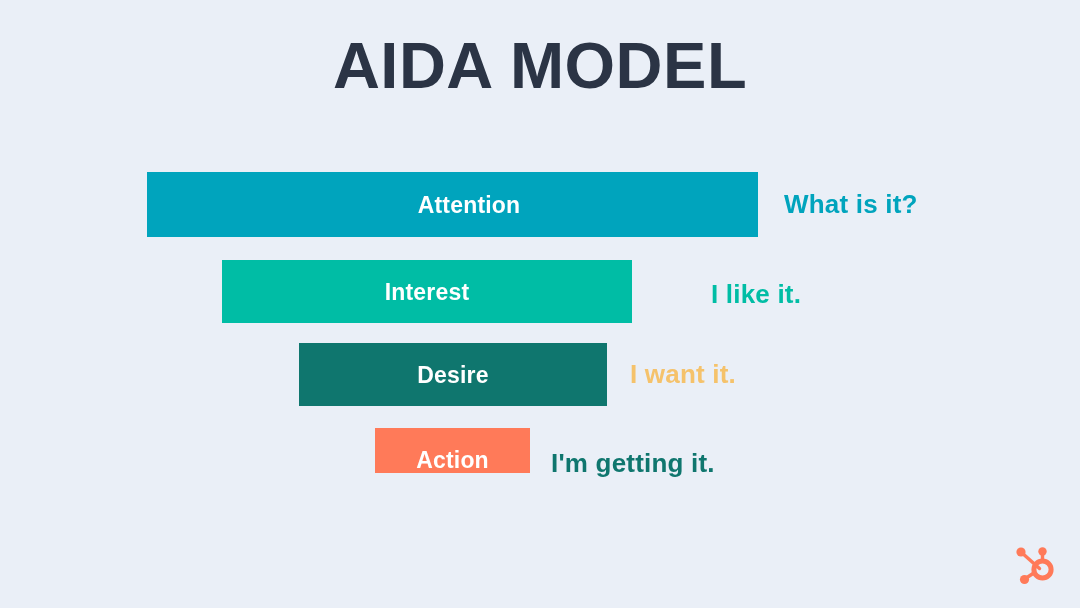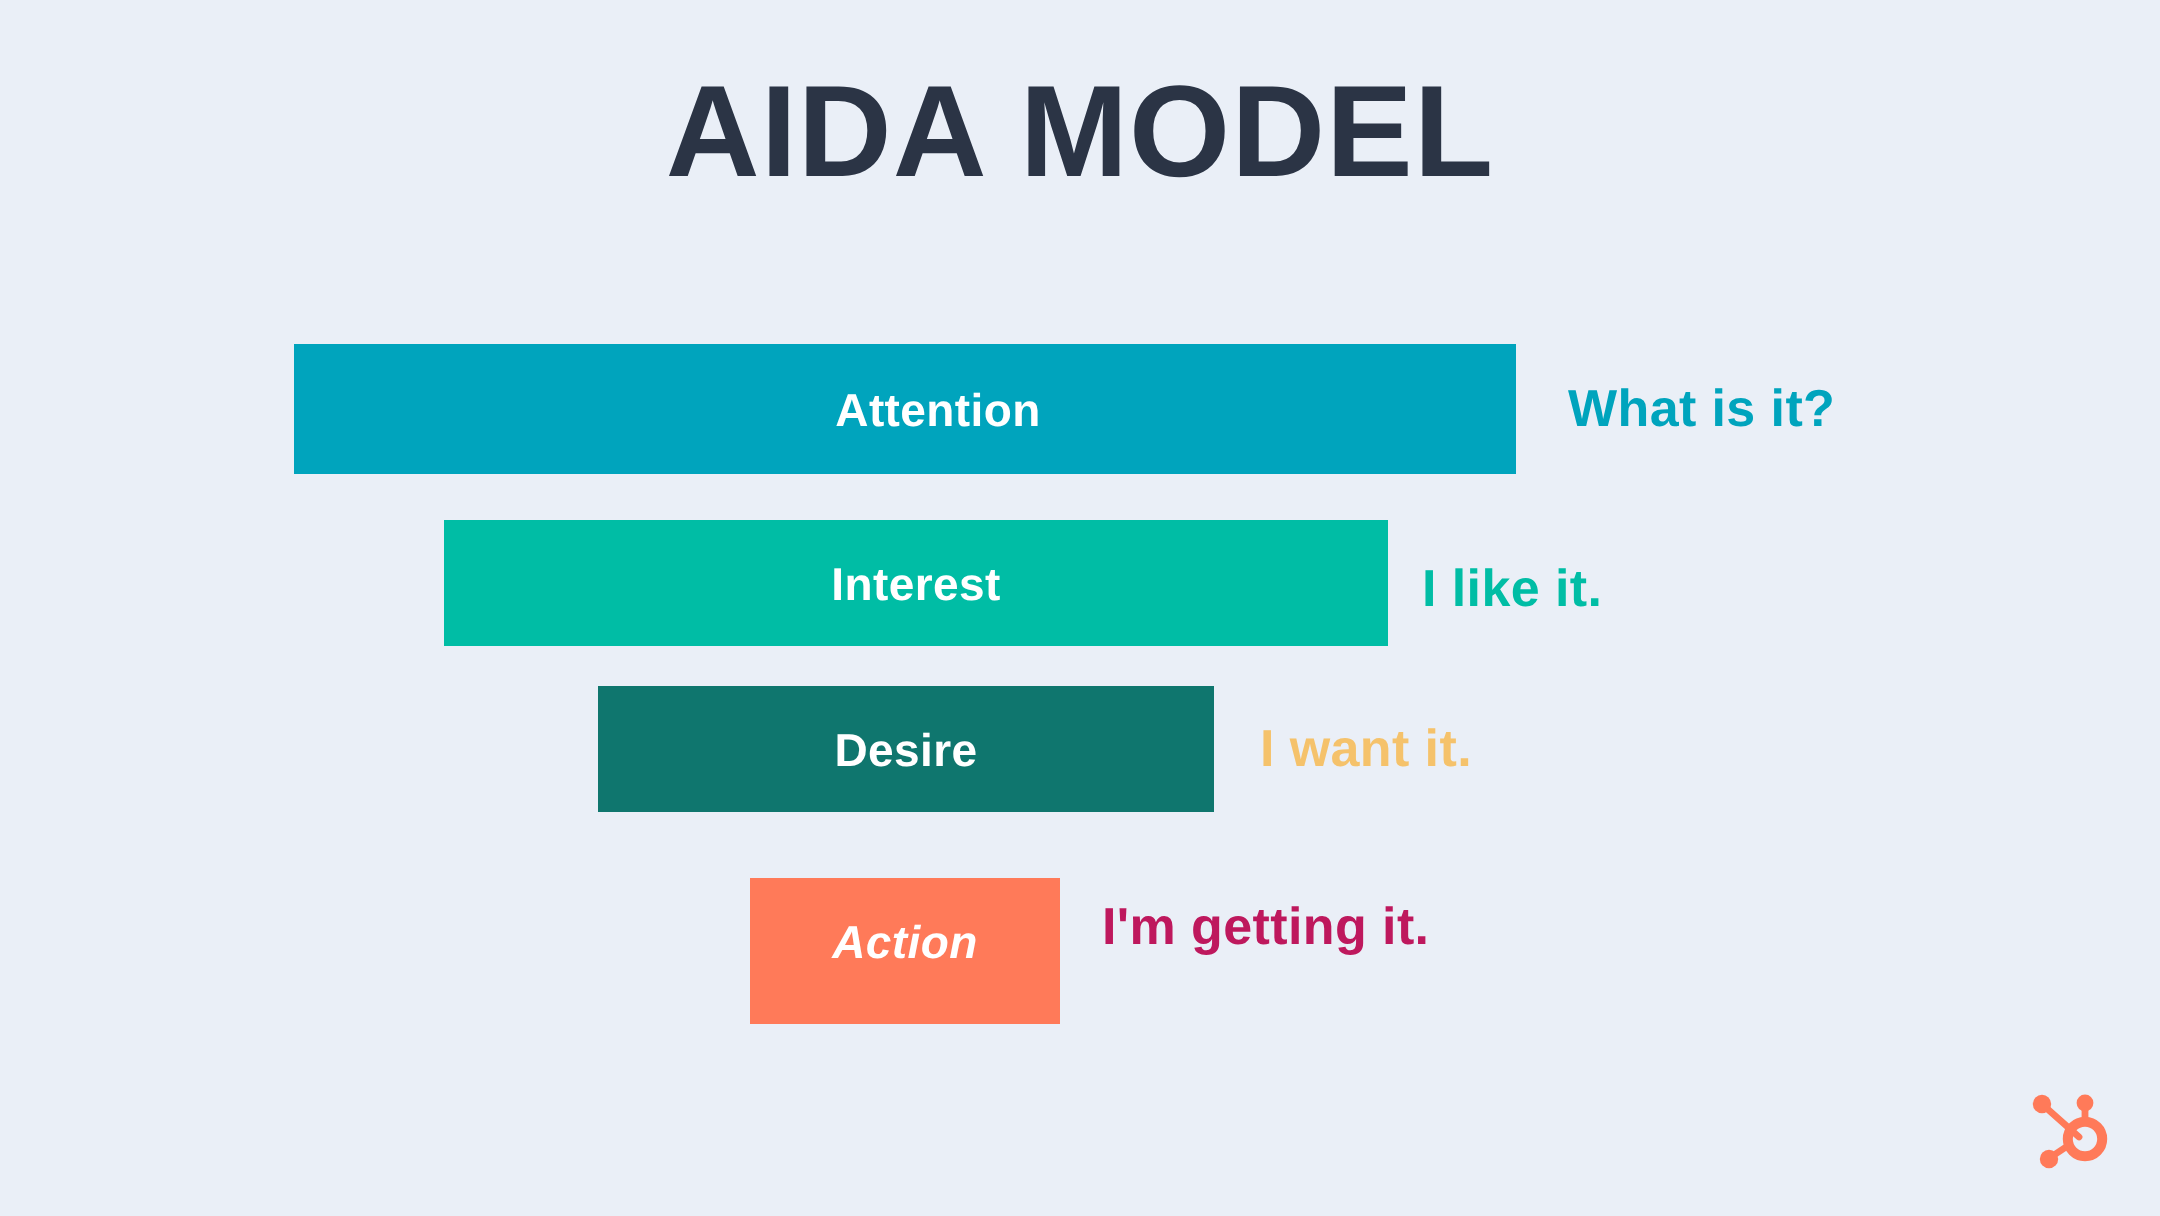--- a/index.html
+++ b/index.html
@@ -67,29 +67,29 @@
     font-size: 26px;
     font-weight: bold;
     white-space: nowrap;
     letter-spacing: 0.2px;
   }
   
   .row-0 .bar  { left: 147px; top: 172px; width: 611px; height: 65px; }
   .row-0 .bar-label { top: 20px; padding-left: 33px; }
   .row-0 .caption { left: 784px; top: 189px; }
   
-  .row-1 .bar  { left: 222px; top: 260px; width: 472px; height: 63px; }
+  .row-1 .bar  { left: 222px; top: 260px; width: 410px; height: 63px; }
   .row-1 .bar-label { top: 19px; }
   .row-1 .caption { left: 711px; top: 279px; }
   
   .row-2 .bar  { left: 299px; top: 343px; width: 308px; height: 63px; }
   .row-2 .bar-label { top: 19px; }
   .row-2 .caption { left: 630px; top: 359px; }
   
-  .row-3 .bar  { left: 375px; top: 439px; width: 155px; height: 73px; font-style: italic; }
+  .row-3 .bar  { left: 375px; top: 428px; width: 155px; height: 45px; }
   .row-3 .bar-label { top: 19px; }
   .row-3 .caption { left: 551px; top: 448px; }
 
   .brand-logo {
     position: absolute;
     left: 1012px;
     top: 544px;
     width: 46px;
     height: 44px;
   }
@@ -121,21 +121,21 @@
       <div class="bar" style="background: #0f766e;">
         <span class="bar-label">Desire</span>
       </div>
       <div class="caption" style="color: rgb(245, 194, 107);">I want it.</div>
     </div>
 
     <div class="funnel-row row-3">
       <div class="bar" style="background: rgb(255, 122, 89);">
         <span class="bar-label">Action</span>
       </div>
-      <div class="caption" style="color: #be185d;">I'm getting it.</div>
+      <div class="caption" style="color: #0f766e;">I'm getting it.</div>
     </div>
 
   </div>
 
   <div class="brand-logo">
     <svg width="46" height="44" viewBox="0 0 46 44" xmlns="http://www.w3.org/2000/svg">
       <g fill="none" stroke="#ff7a59" stroke-width="3.4" stroke-linecap="round">
         <line x1="9.5" y1="8.5" x2="27.5" y2="24.5"></line>
         <line x1="13.5" y1="34.5" x2="22.5" y2="28.5"></line>
         <line x1="30.5" y1="8.5" x2="30.5" y2="16.5"></line>

